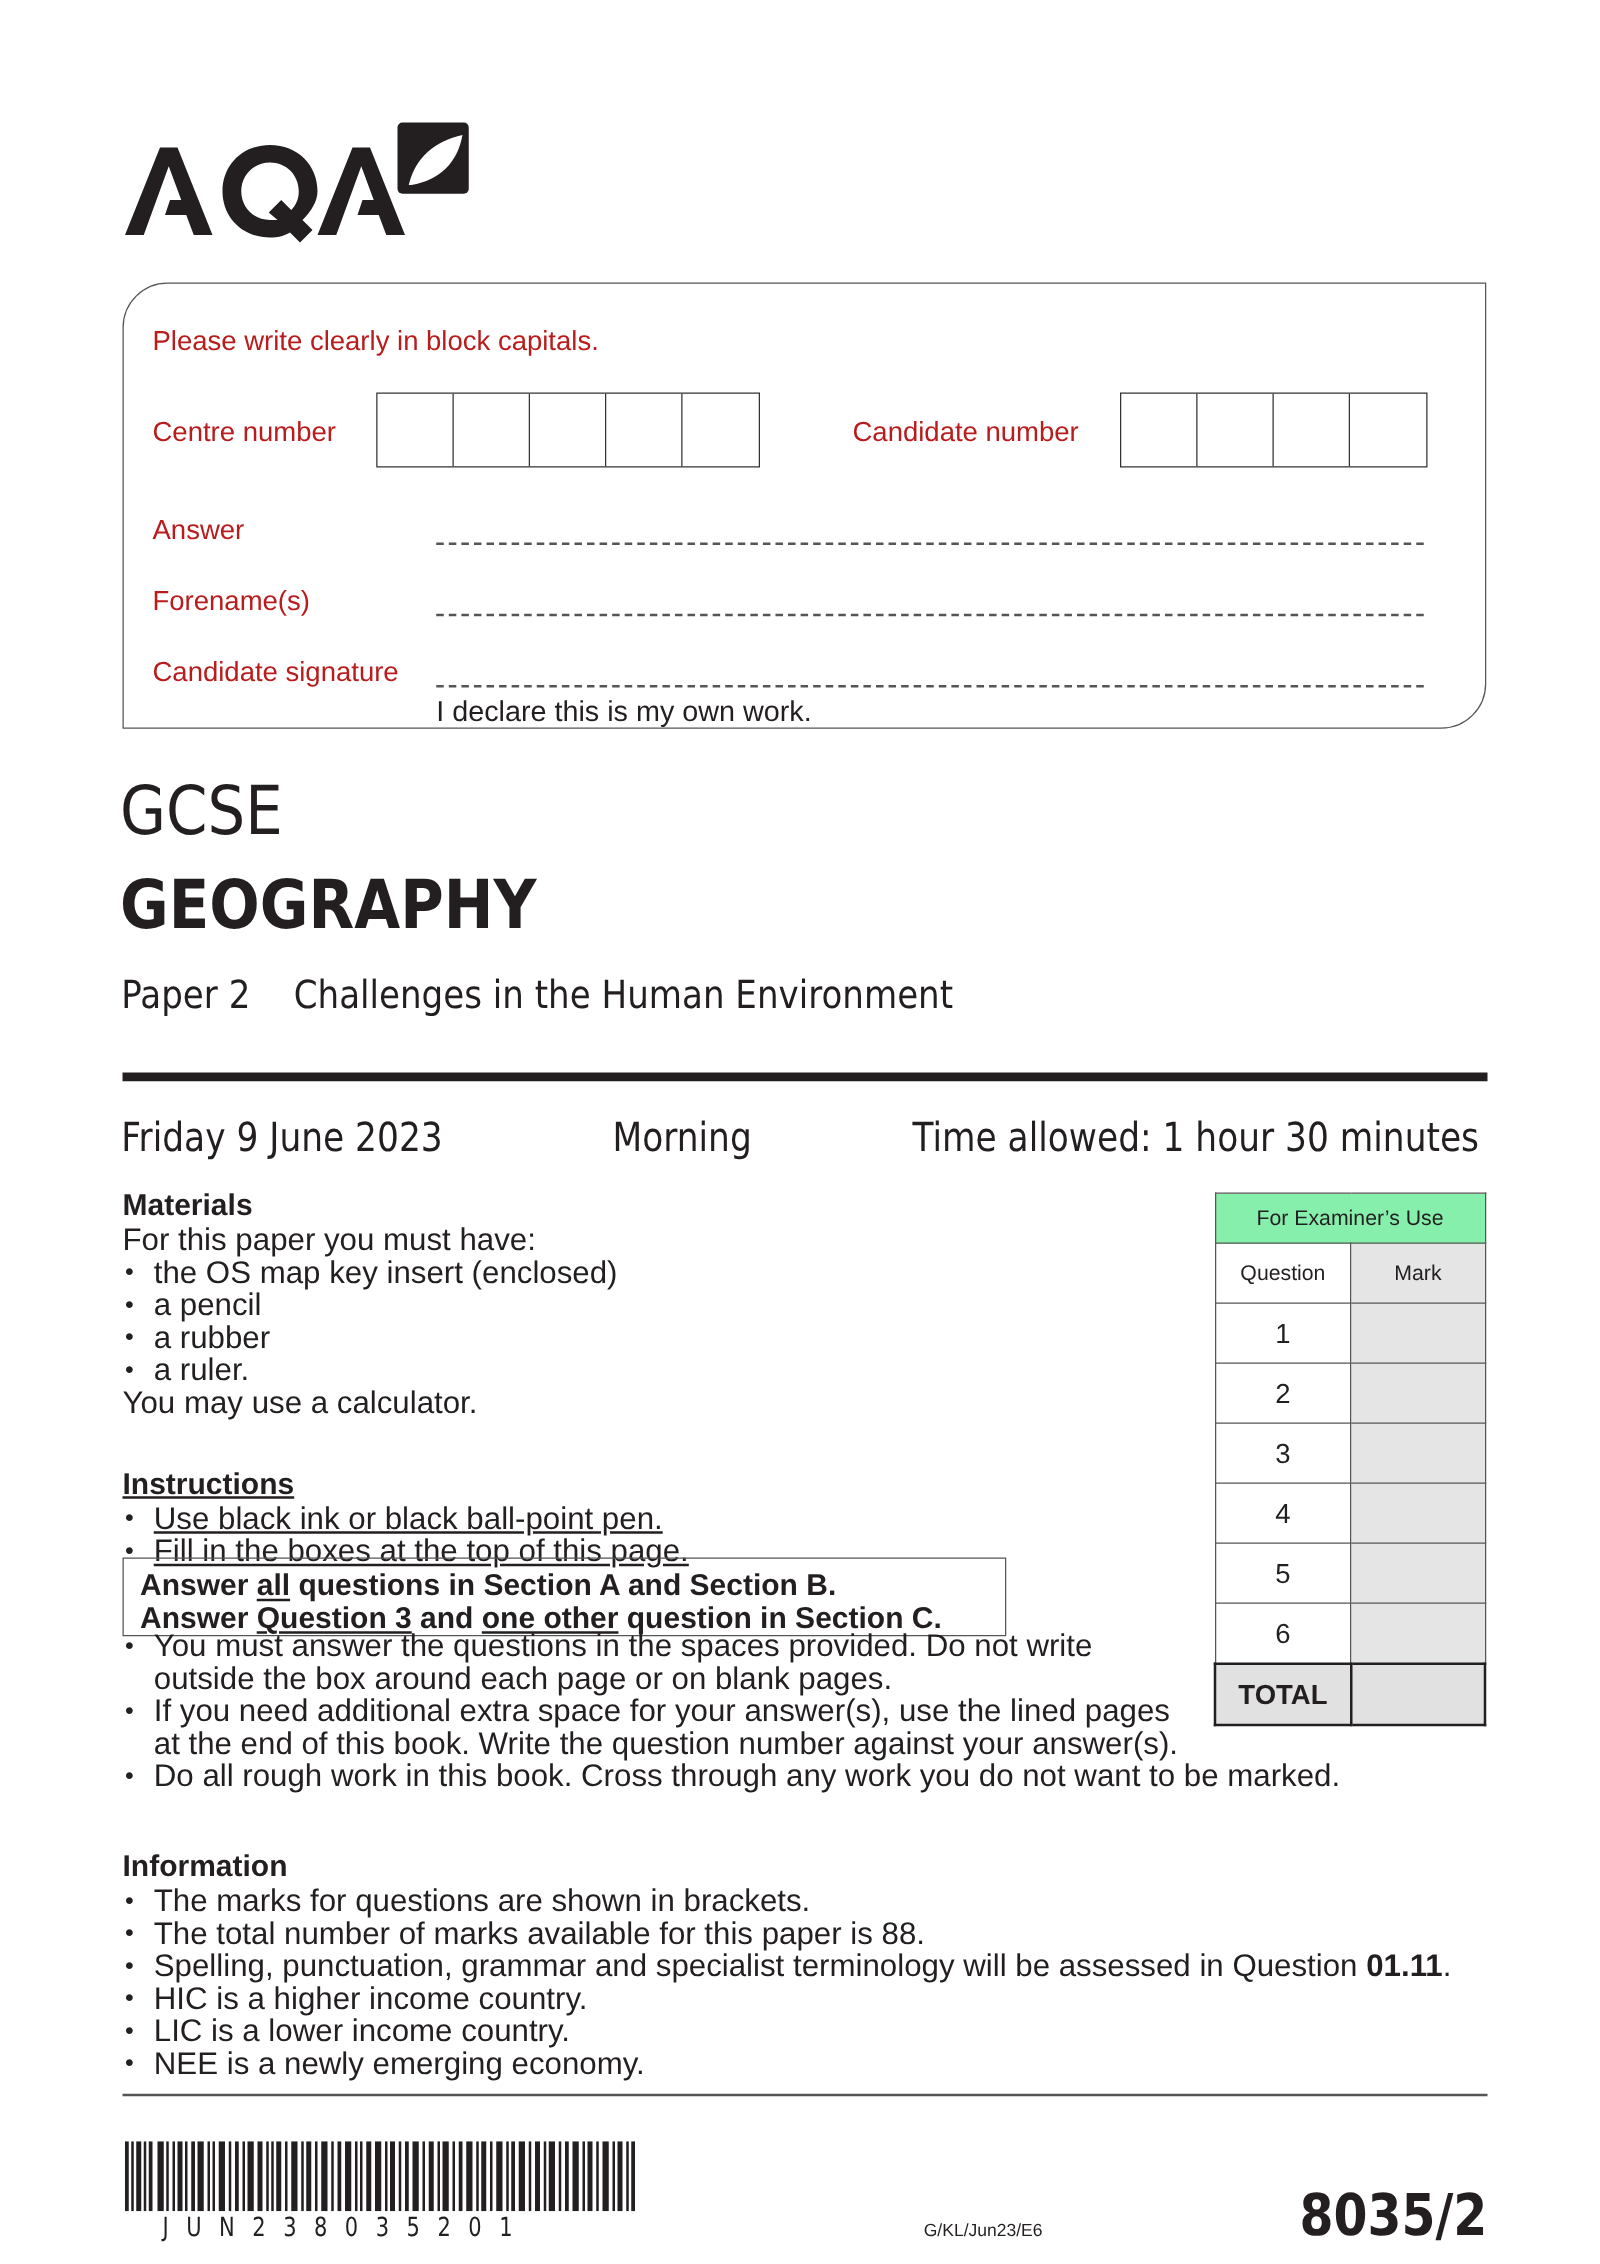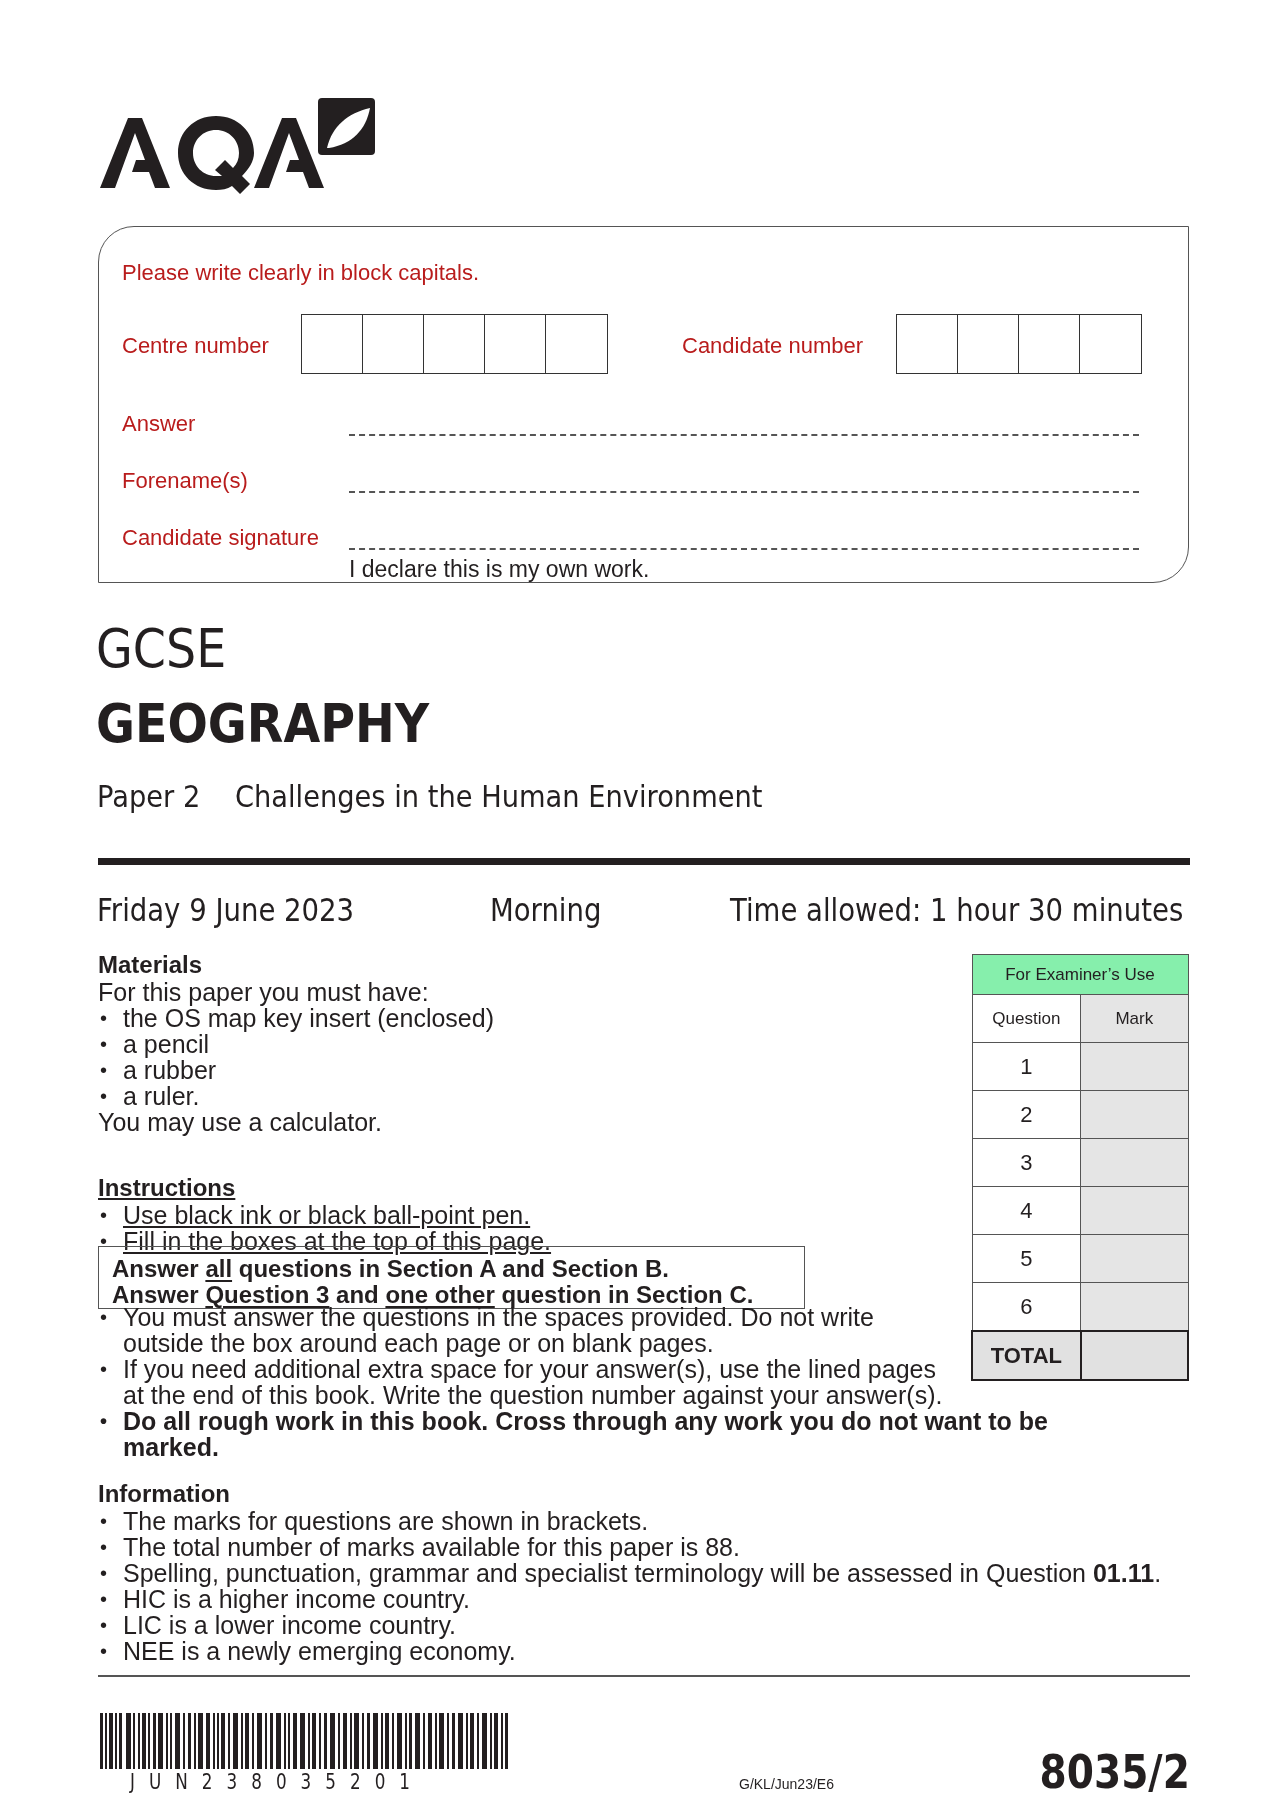--- a/index.html
+++ b/index.html
@@ -138,21 +138,21 @@
 
 <div id="answer-box" class="abs">
   <div><span>Answer </span><u>all</u><span> questions in Section A and Section B.</span></div>
   <div><span>Answer </span><u>Question 3</u><span> and </span><u>one other</u><span> question in Section C.</span></div>
 </div>
 
 <div class="abs" style="left:98px; top:1304px; width:860px;">
   <ul class="bul body">
     <li style="width:830px;">You must answer the questions in the spaces provided.  Do not write outside the box around each page or on blank pages.</li>
     <li style="width:830px;">If you need additional extra space for your answer(s), use the lined pages at the end of this book.  Write the question number against your answer(s).</li>
-    <li style="width:1000px;font-weight:bold;">Do all rough work in this book.  Cross through any work you do not want to be marked.</li>
+    <li style="width:1000px;">Do all rough work in this book.  Cross through any work you do not want to be marked.</li>
   </ul>
 </div>
 
 <div class="abs" style="left:98px; top:1480px; width:1090px;">
   <div class="sec-h">Information</div>
   <ul class="bul body">
     <li>The marks for questions are shown in brackets.</li>
     <li>The total number of marks available for this paper is 88.</li>
     <li><span>Spelling, punctuation, grammar and specialist terminology will be assessed in Question </span><b>01.11</b><span>.</span></li>
     <li>HIC is a higher income country.</li>

